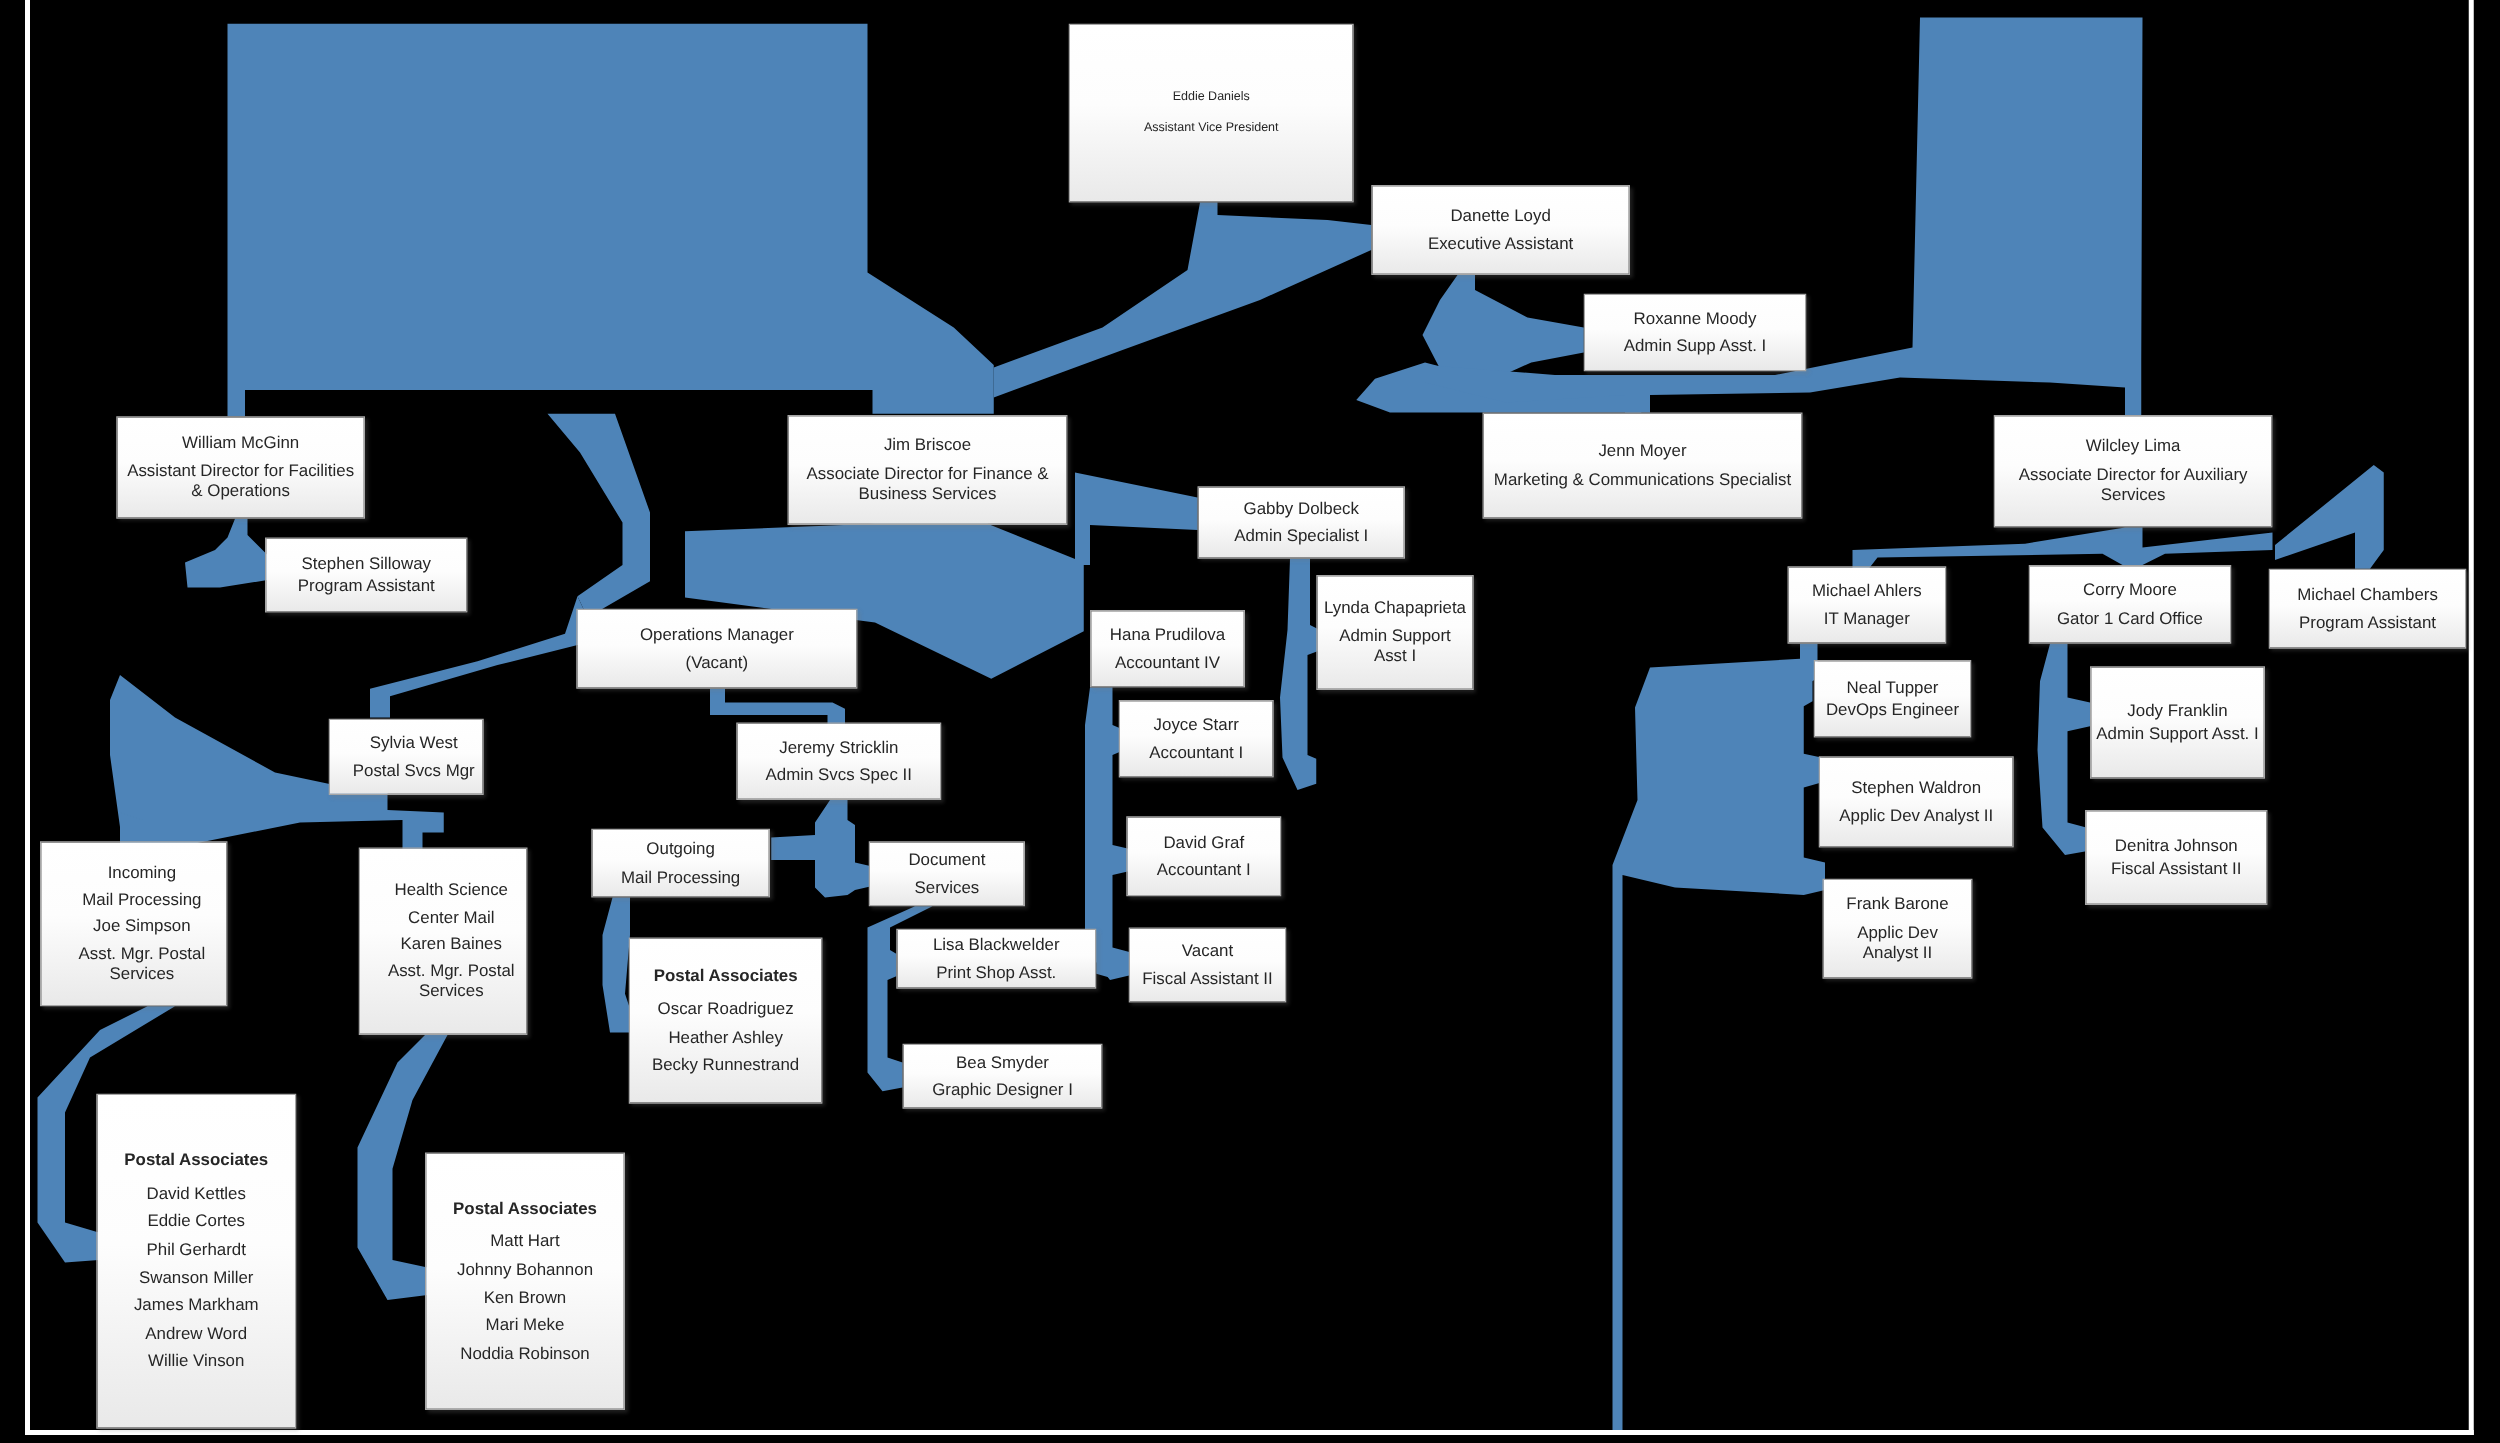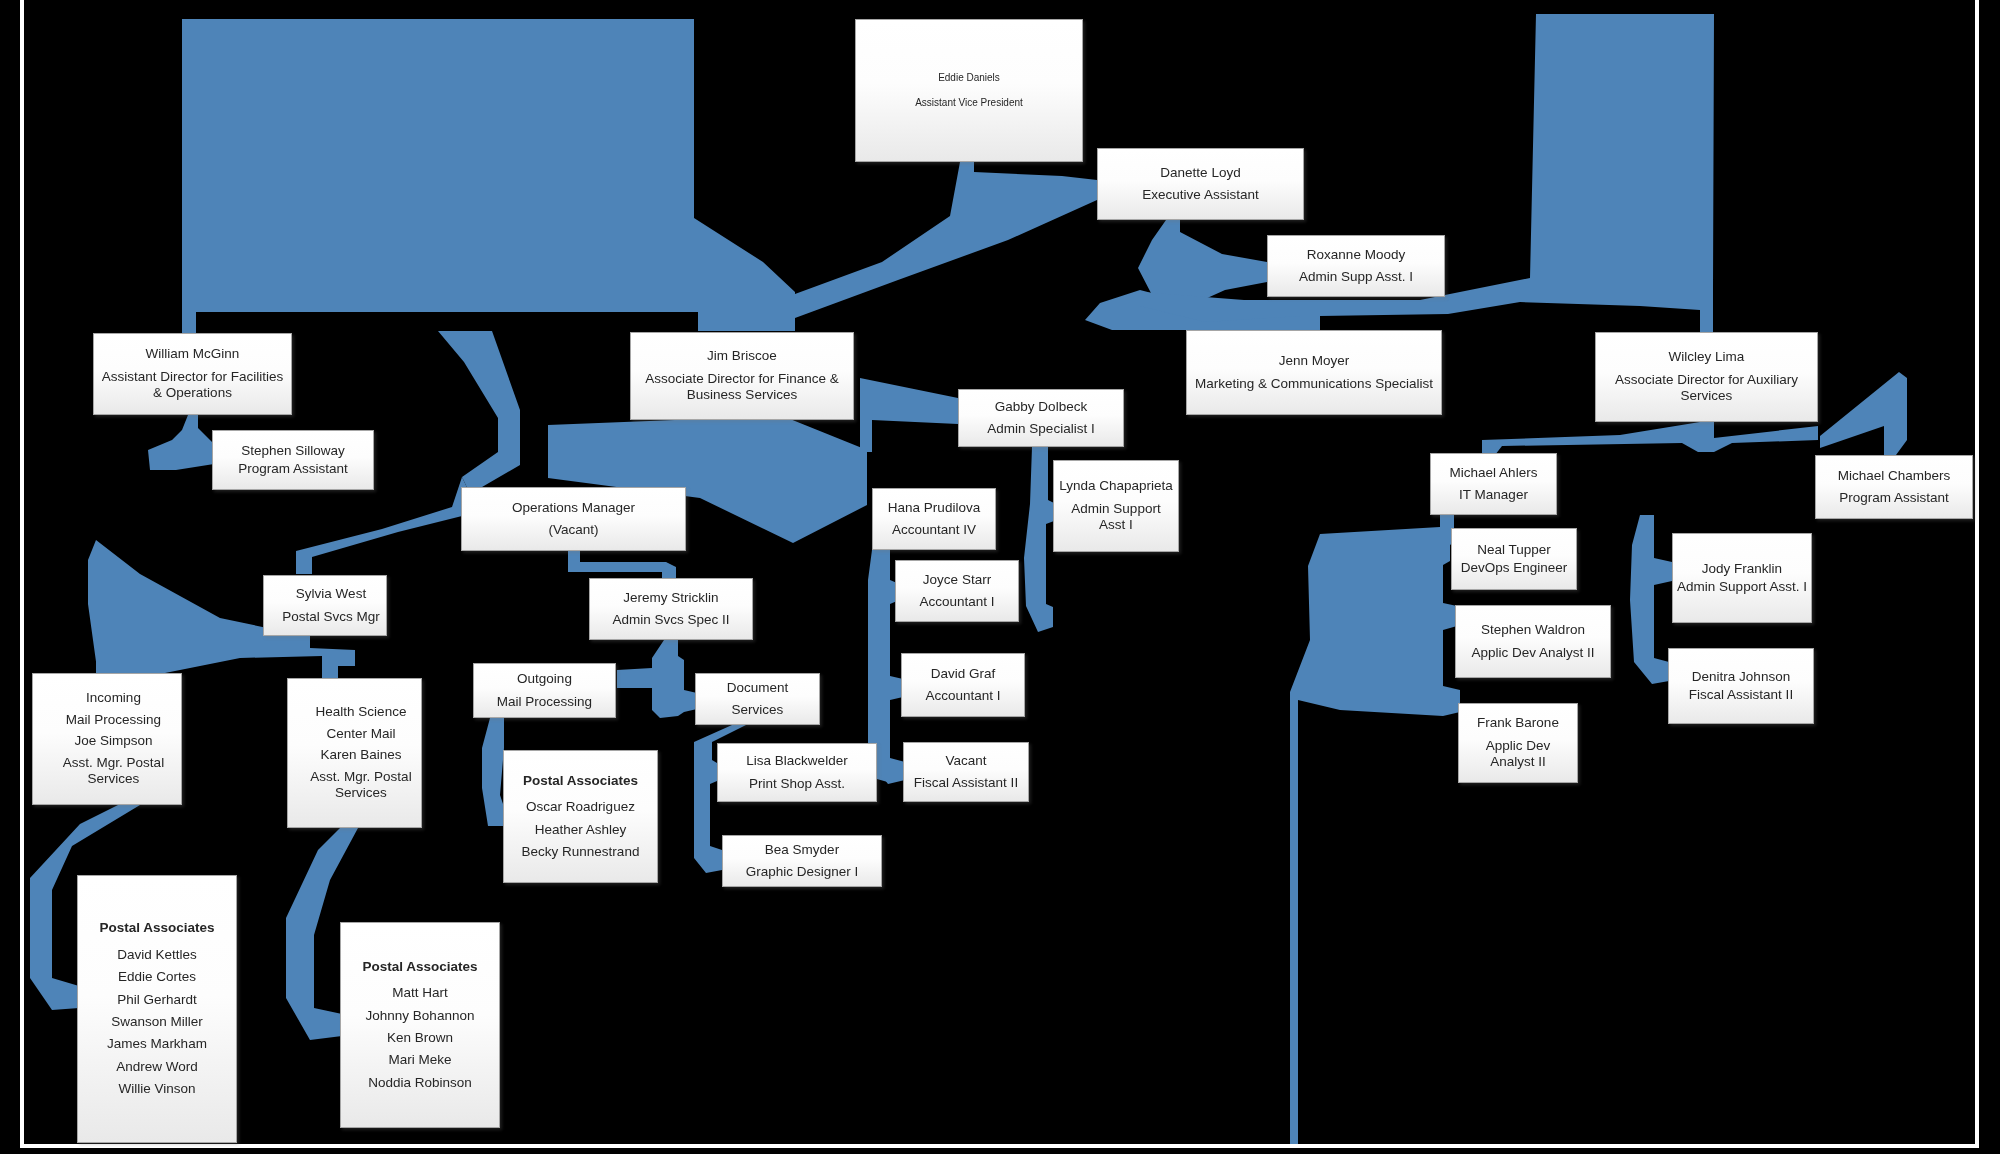--- a/index.html
+++ b/index.html
@@ -104,20 +104,24 @@
   <div class="node" style="left:1186px;top:330px;width:256px;height:85px;text-align:center;">
     <div class="nm">Jenn Moyer</div>
     <div class="tt">Marketing &amp; Communications Specialist</div>
   </div>
 
   <div class="node" style="left:1595px;top:332px;width:223px;height:90px;">
     <div class="nm">Wilcley Lima</div>
     <div class="tt">Associate Director for Auxiliary Services</div>
   </div>
 
+  <div class="node" style="left:1623px;top:452px;width:162px;height:63px;">
+    <div class="nm">Corry Moore</div>
+    <div class="tt">Gator 1 Card Office</div>
+  </div>
 
   <div class="node" style="left:1815px;top:455px;width:158px;height:64px;">
     <div class="nm">Michael Chambers</div>
     <div class="tt">Program Assistant</div>
   </div>
 
   <div class="node" style="left:1430px;top:453px;width:127px;height:62px;">
     <div class="nm">Michael Ahlers</div>
     <div class="tt">IT Manager</div>
   </div>
@@ -200,21 +204,21 @@
     <span class="ln">Asst. Mgr. Postal Services</span>
   </div>
 
   <div class="node" style="left:287px;top:678px;width:135px;height:150px;">
     <span class="ln">Health Science</span>
     <span class="ln">Center Mail</span>
     <span class="ln">Karen Baines</span>
     <span class="ln">Asst. Mgr. Postal Services</span>
   </div>
 
-  <div class="node" style="left:717px;top:743px;width:160px;height:59px;">
+  <div class="node" style="left:717px;top:743px;width:160px;height:48px;">
     <div class="nm">Lisa Blackwelder</div>
     <div class="tt">Print Shop Asst.</div>
   </div>
 
   <div class="node" style="left:722px;top:835px;width:160px;height:52px;">
     <div class="nm">Bea Smyder</div>
     <div class="tt">Graphic Designer I</div>
   </div>
 
   <div class="node" style="left:77px;top:875px;width:160px;height:268px;">

